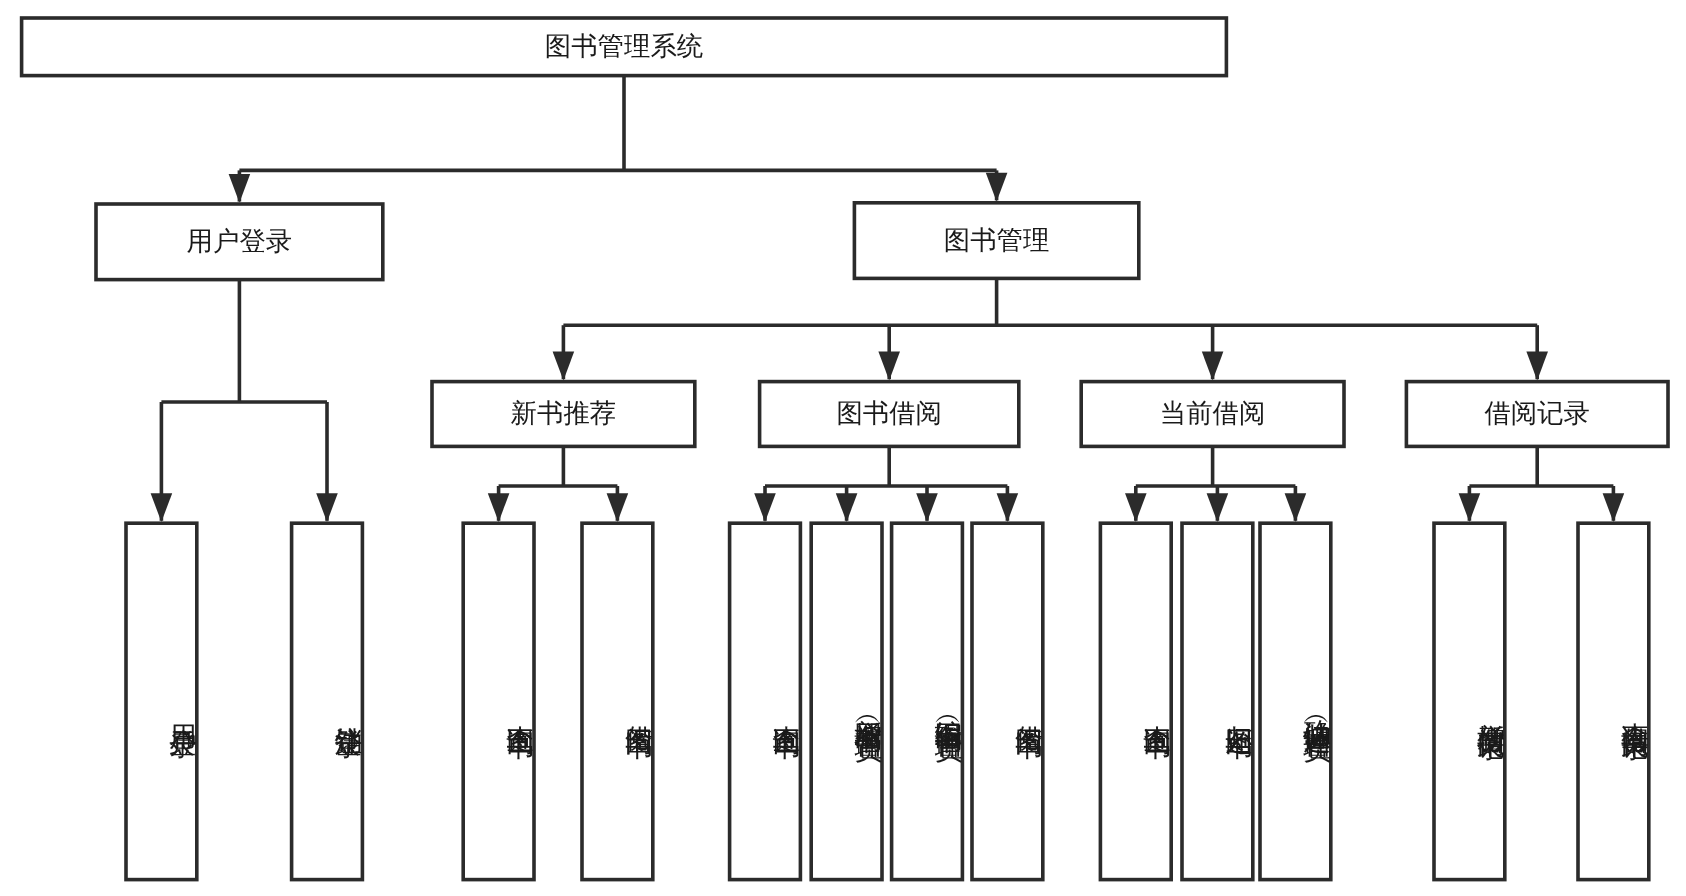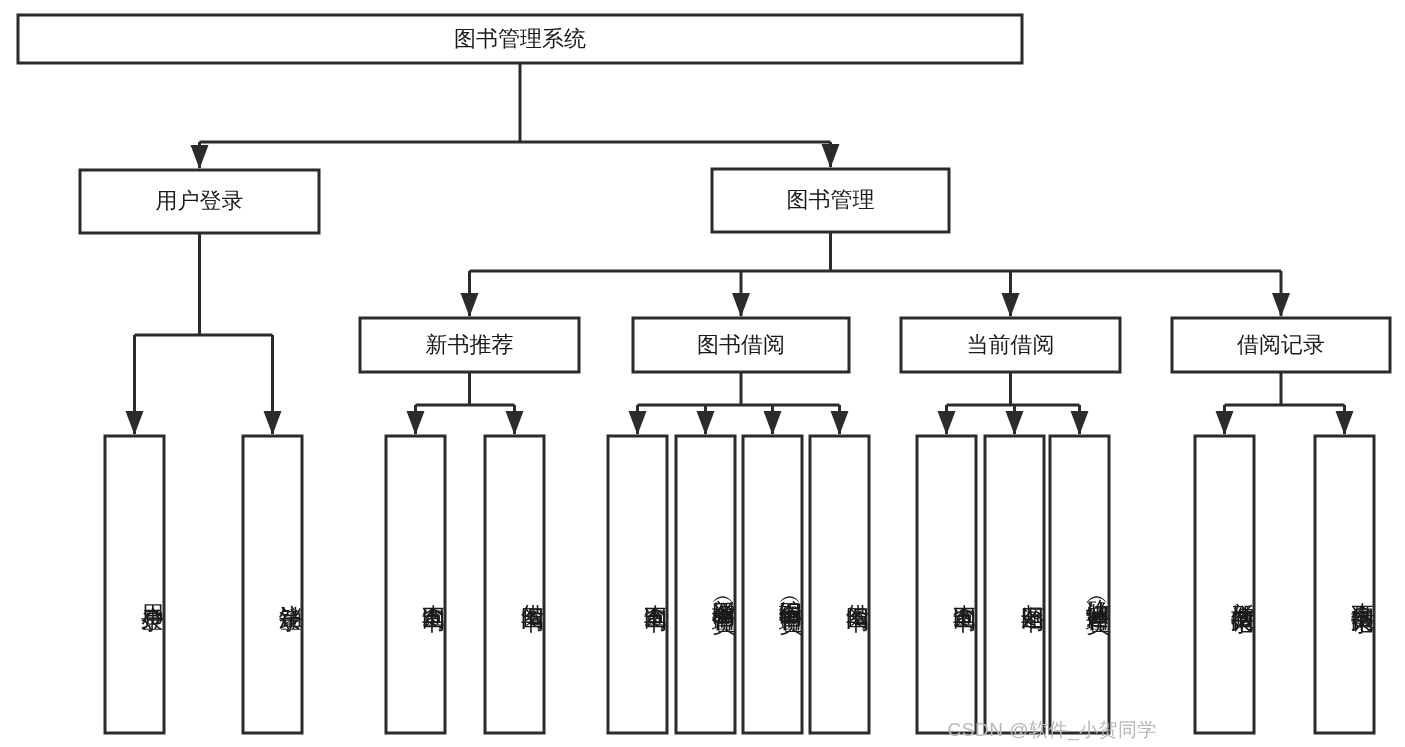--- a/index.html
+++ b/index.html
@@ -176,14 +176,13 @@
       <div class="vlabel" style="left: 676px; top: 450px; width: 59px; height: 279px;">新增图书（管理员）</div>
       <div class="vlabel" style="left: 743px; top: 450px; width: 59px; height: 279px;">编辑图书（管理员）</div>
       <div class="vlabel" style="left: 810px; top: 450px; width: 59px; height: 279px;">借阅图书</div>
       <div class="vlabel" style="left: 917px; top: 450px; width: 59px; height: 279px;">查询图书</div>
       <div class="vlabel" style="left: 985px; top: 450px; width: 59px; height: 279px;">归还图书</div>
       <div class="vlabel" style="left: 1050px; top: 450px; width: 59px; height: 279px;">确认归还（管理员）</div>
       <div class="vlabel" style="left: 1195px; top: 450px; width: 59px; height: 279px;">新增借阅记录</div>
       <div class="vlabel" style="left: 1315px; top: 450px; width: 59px; height: 279px;">查询借阅记录</div>
     </div>
 
-  <div class="watermark">CSDN @软件_小贺同学</div>
 </div>
 
 </body></html>

